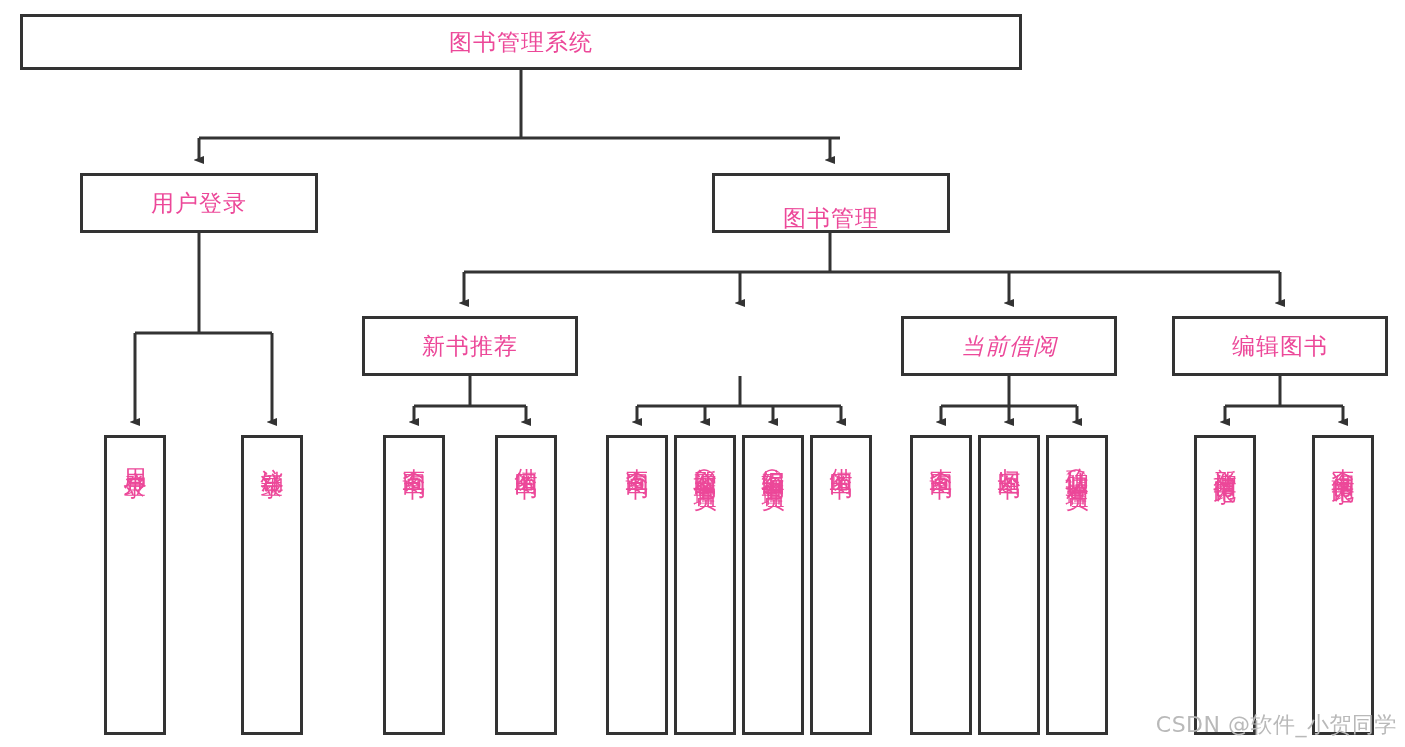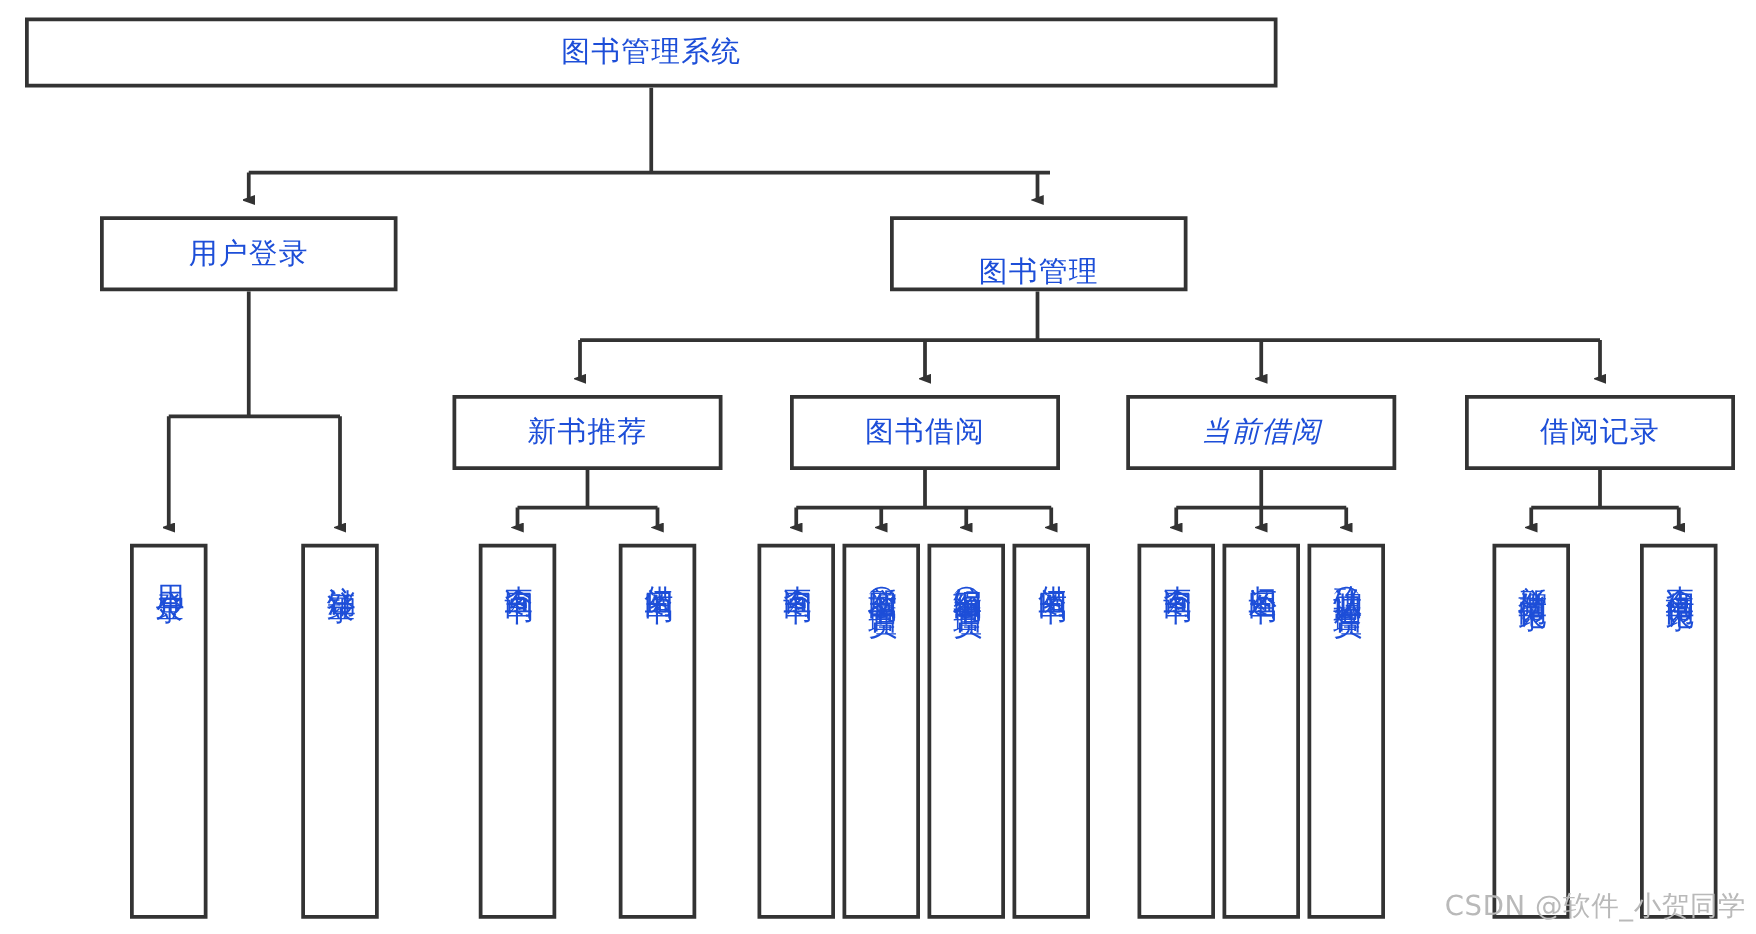--- a/index.html
+++ b/index.html
@@ -34,21 +34,21 @@
     align-items: center;
     justify-content: center;
     color: #222222;
   }
   .node.level0 { border-width: 3px; }
   .node-label {
     font-size: 23px;
     line-height: 1.05;
     letter-spacing: 1px;
     white-space: nowrap;
-    color: #1d4ed8;
+    color: #ec4899;
   }
   .node.vertical {
     align-items: flex-start;
     justify-content: center;
     padding-top: 12px;
   }
   .node.vertical .node-label {
     writing-mode: vertical-rl;
     text-orientation: upright;
     font-size: 23px;
@@ -130,28 +130,25 @@
   <div class="node" style="left:80px; top:173px; width:238px; height:60px;">
     <span class="node-label">用户登录</span>
   </div>
   <div class="node" style="left:712px; top:173px; width:238px; height:60px;align-items:flex-end;">
     <span class="node-label">图书管理</span>
   </div>
 
   <div class="node" style="left:362px; top:316px; width:216px; height:60px;">
     <span class="node-label">新书推荐</span>
   </div>
-  <div class="node" style="left:632px; top:316px; width:216px; height:60px;">
-    <span class="node-label">图书借阅</span>
-  </div>
   <div class="node" style="left:901px; top:316px; width:216px; height:60px;font-style:italic;">
     <span class="node-label">当前借阅</span>
   </div>
   <div class="node" style="left:1172px; top:316px; width:216px; height:60px;">
-    <span class="node-label">借阅记录</span>
+    <span class="node-label">编辑图书</span>
   </div>
 
   <div class="node vertical" style="left:104px; top:435px; width:62px; height:300px;">
     <span class="node-label">用户登录</span>
   </div>
   <div class="node vertical" style="left:241px; top:435px; width:62px; height:300px;">
     <span class="node-label">注销登录</span>
   </div>
 
   <div class="node vertical" style="left:383px; top:435px; width:62px; height:300px;">

